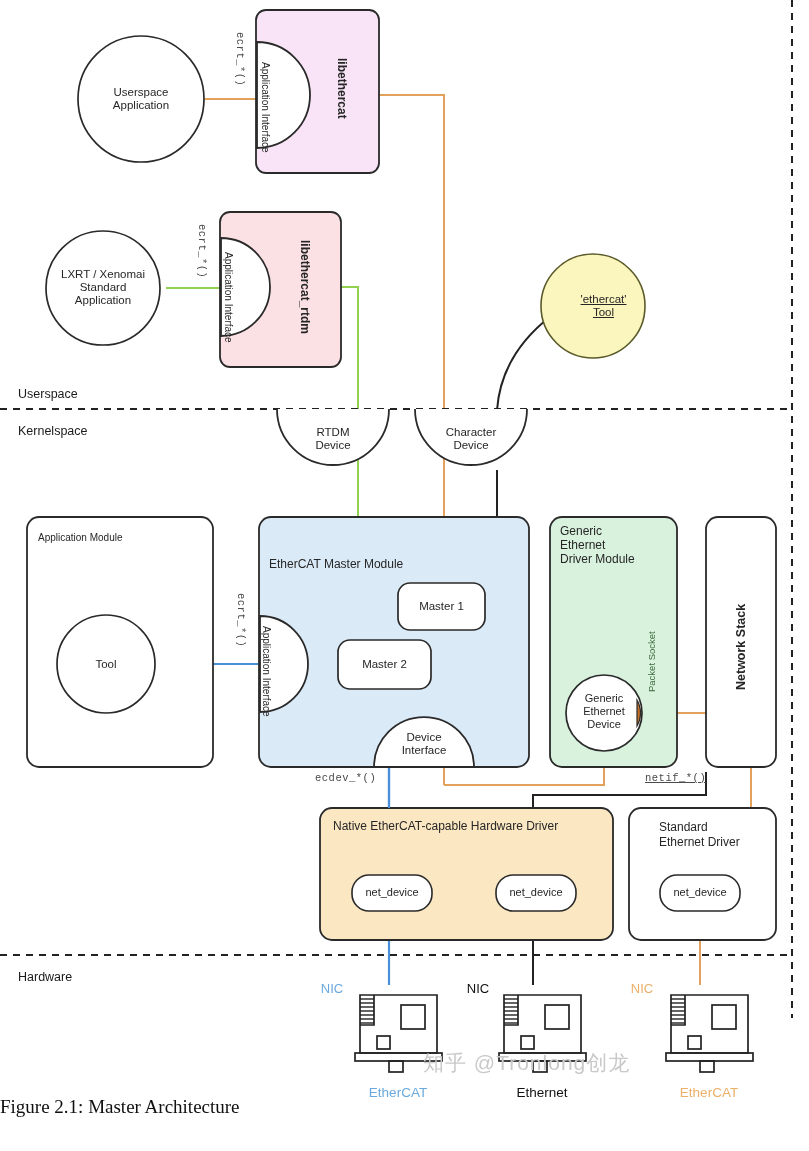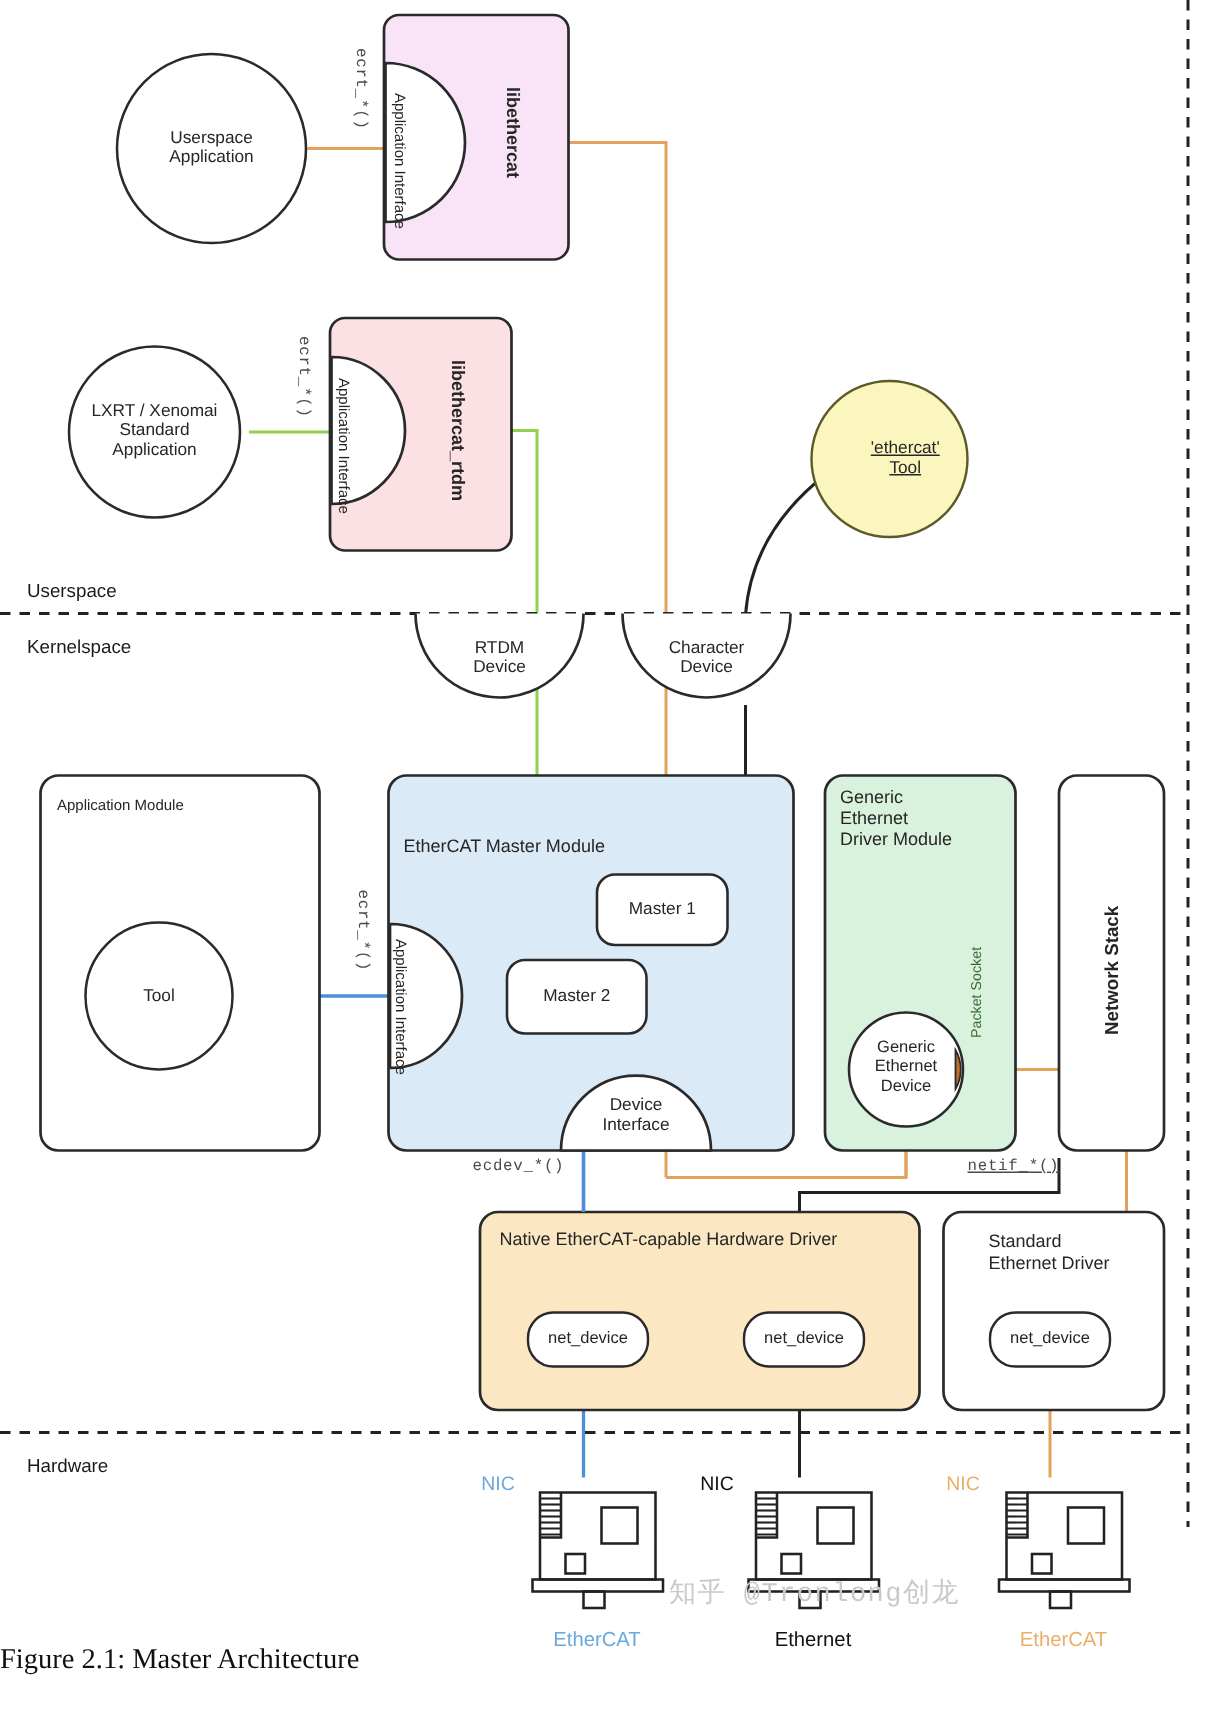--- a/index.html
+++ b/index.html
@@ -44,23 +44,23 @@
   .caption{
     position:absolute;
     left:0; top:1096px; width:809px;
     text-align:left;
     font-family:"Liberation Serif", serif;
     font-size:19px;
     color:#101010;
   }
   .watermark{
     position:absolute;
-    left:446px; top:1049px;
-    font-family:Liberation Mono, monospace;
-    font-size:18px;
+    left:423px; top:1049px;
+    font-family:Liberation Sans, sans-serif;
+    font-size:21px;
     color:#c9c9c9;
     letter-spacing:1px;
     white-space:nowrap;
   }
   .ec-blue{color:#6aa9dd;}
   .ec-orange{color:#eab06a;}
   .ec-black{color:#111;}
   .zone{
     position:absolute;
     font-size:12.5px;

